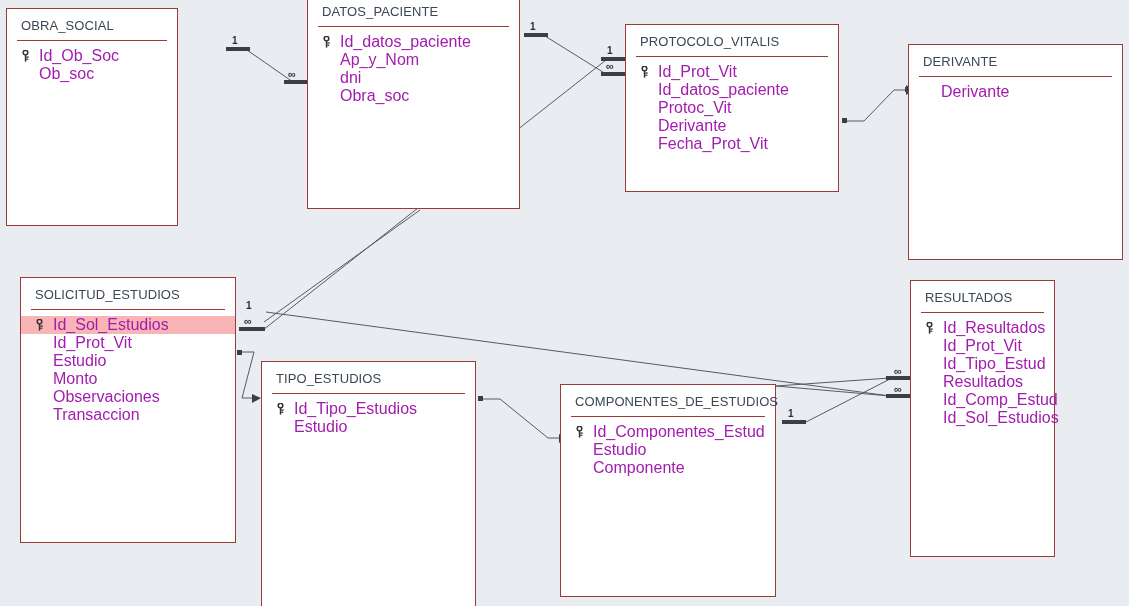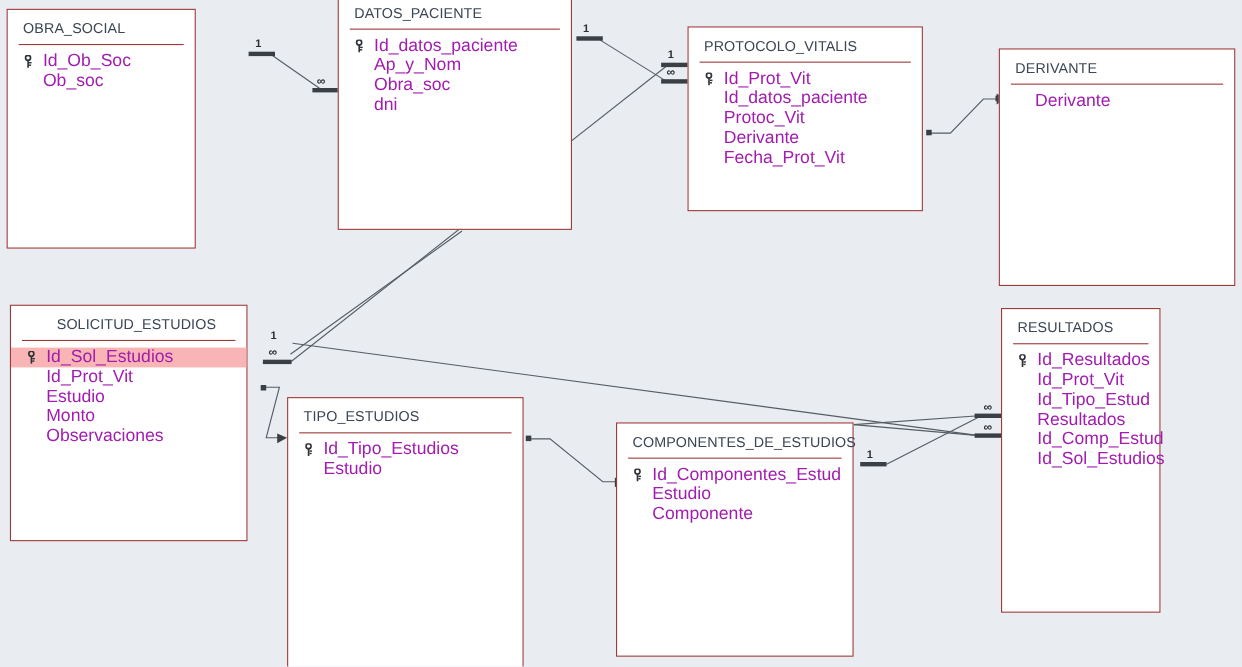--- a/index.html
+++ b/index.html
@@ -149,25 +149,25 @@
             </svg>
           </span>
           <span class="field-label">Id_datos_paciente</span>
         </div>
         <div class="field-row">
           <span class="key-slot"></span>
           <span class="field-label">Ap_y_Nom</span>
         </div>
         <div class="field-row">
           <span class="key-slot"></span>
+          <span class="field-label">dni</span>
+        </div>
+        <div class="field-row">
+          <span class="key-slot"></span>
           <span class="field-label">Obra_soc</span>
-        </div>
-        <div class="field-row">
-          <span class="key-slot"></span>
-          <span class="field-label">dni</span>
         </div>
       </div>
       <div class="table-box" style="left: 625px; top: 24px; width: 214px; height: 168px;">
         <div class="tbl-title">PROTOCOLO_VITALIS</div>
         <div class="tbl-rule"></div>
         <div class="field-row">
           <span class="key-slot">
             <svg class="key-icon" width="9" height="12" viewBox="0 0 9 12">
               <circle cx="4.5" cy="2.6" r="2.3" fill="none" stroke="#2f3338" stroke-width="1.5"></circle>
               <rect x="3.8" y="4.6" width="1.5" height="7" fill="#2f3338"></rect>
@@ -195,21 +195,21 @@
         </div>
       </div>
       <div class="table-box" style="left: 908px; top: 44px; width: 215px; height: 216px;">
         <div class="tbl-title">DERIVANTE</div>
         <div class="tbl-rule"></div>
         <div class="field-row">
           <span class="key-slot"></span>
           <span class="field-label">Derivante</span>
         </div>
       </div>
-      <div class="table-box" style="left: 9px; top: 277px; width: 216px; height: 215px; text-align: center;">
+      <div class="table-box" style="left: 20px; top: 277px; width: 216px; height: 266px;">
         <div class="tbl-title">SOLICITUD_ESTUDIOS</div>
         <div class="tbl-rule"></div>
         <div class="field-row selected">
           <span class="key-slot">
             <svg class="key-icon" width="9" height="12" viewBox="0 0 9 12">
               <circle cx="4.5" cy="2.6" r="2.3" fill="none" stroke="#2f3338" stroke-width="1.5"></circle>
               <rect x="3.8" y="4.6" width="1.5" height="7" fill="#2f3338"></rect>
               <rect x="5.3" y="6.4" width="2.4" height="1.3" fill="#2f3338"></rect>
               <rect x="5.3" y="8.6" width="2.0" height="1.3" fill="#2f3338"></rect>
             </svg>
@@ -224,20 +224,24 @@
           <span class="key-slot"></span>
           <span class="field-label">Estudio</span>
         </div>
         <div class="field-row">
           <span class="key-slot"></span>
           <span class="field-label">Monto</span>
         </div>
         <div class="field-row">
           <span class="key-slot"></span>
           <span class="field-label">Observaciones</span>
+        </div>
+        <div class="field-row">
+          <span class="key-slot"></span>
+          <span class="field-label">Transaccion</span>
         </div>
       </div>
       <div class="table-box" style="left: 261px; top: 361px; width: 215px; height: 274px;">
         <div class="tbl-title">TIPO_ESTUDIOS</div>
         <div class="tbl-rule"></div>
         <div class="field-row">
           <span class="key-slot">
             <svg class="key-icon" width="9" height="12" viewBox="0 0 9 12">
               <circle cx="4.5" cy="2.6" r="2.3" fill="none" stroke="#2f3338" stroke-width="1.5"></circle>
               <rect x="3.8" y="4.6" width="1.5" height="7" fill="#2f3338"></rect>

